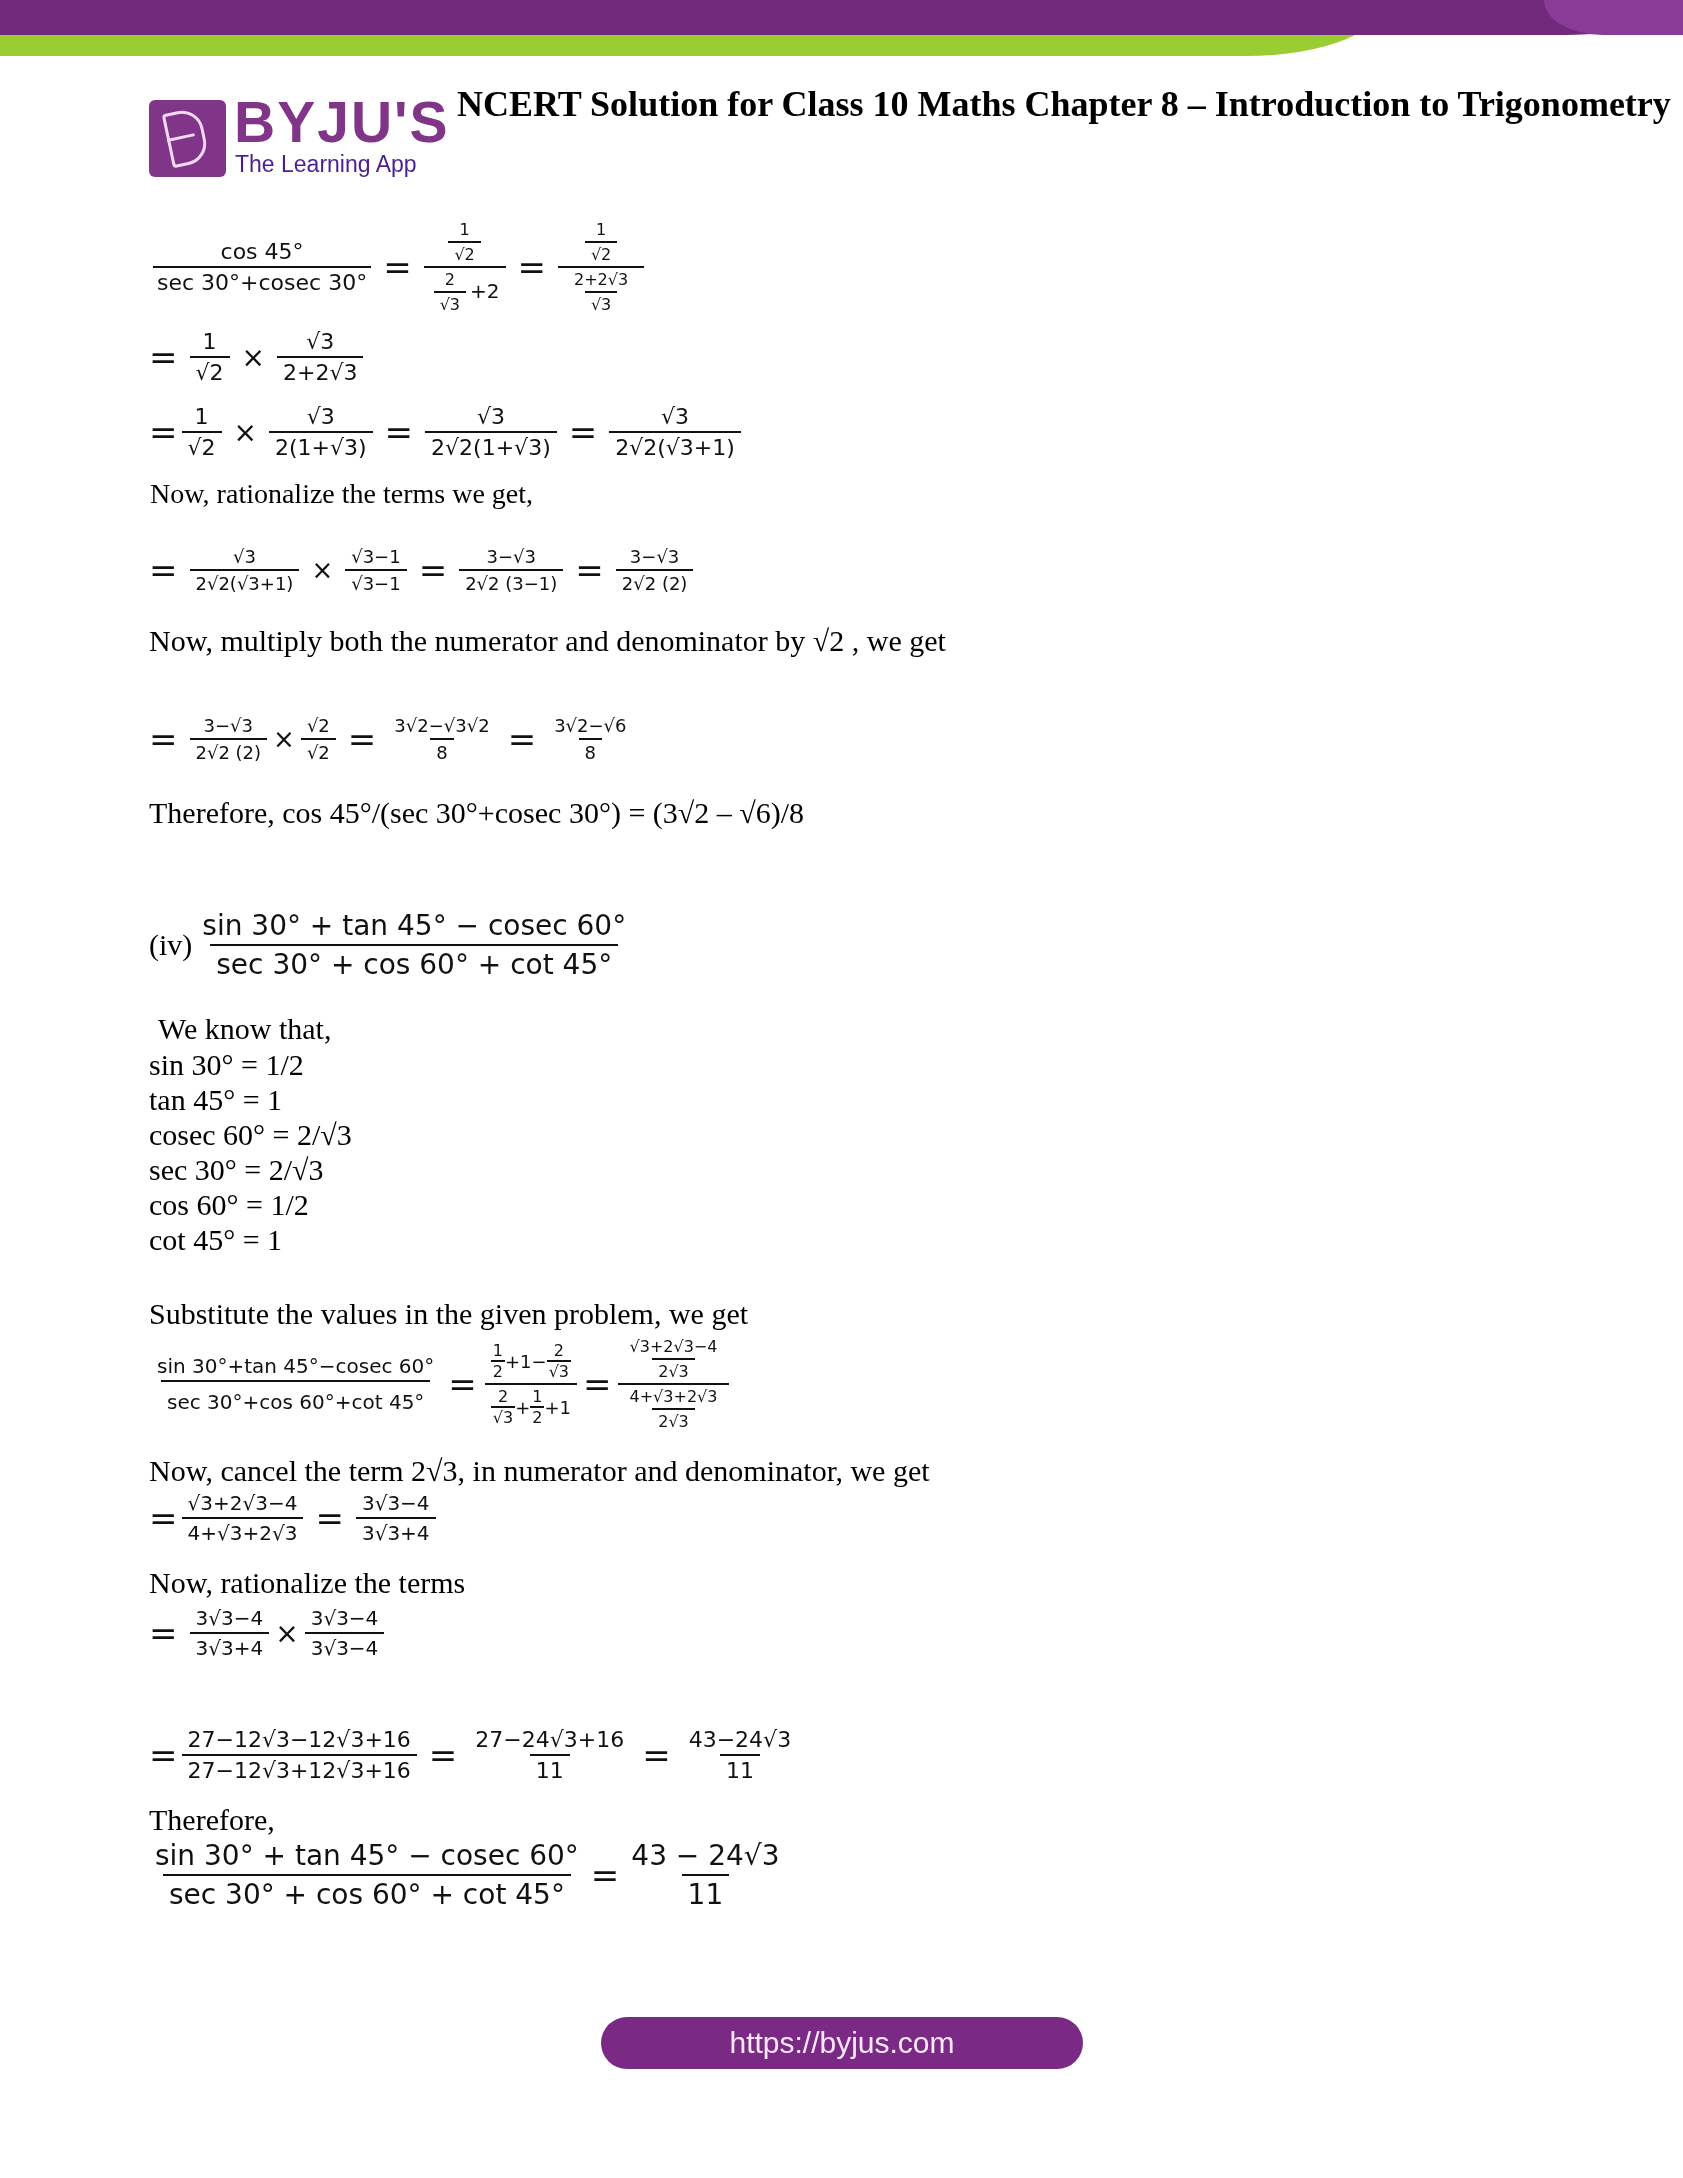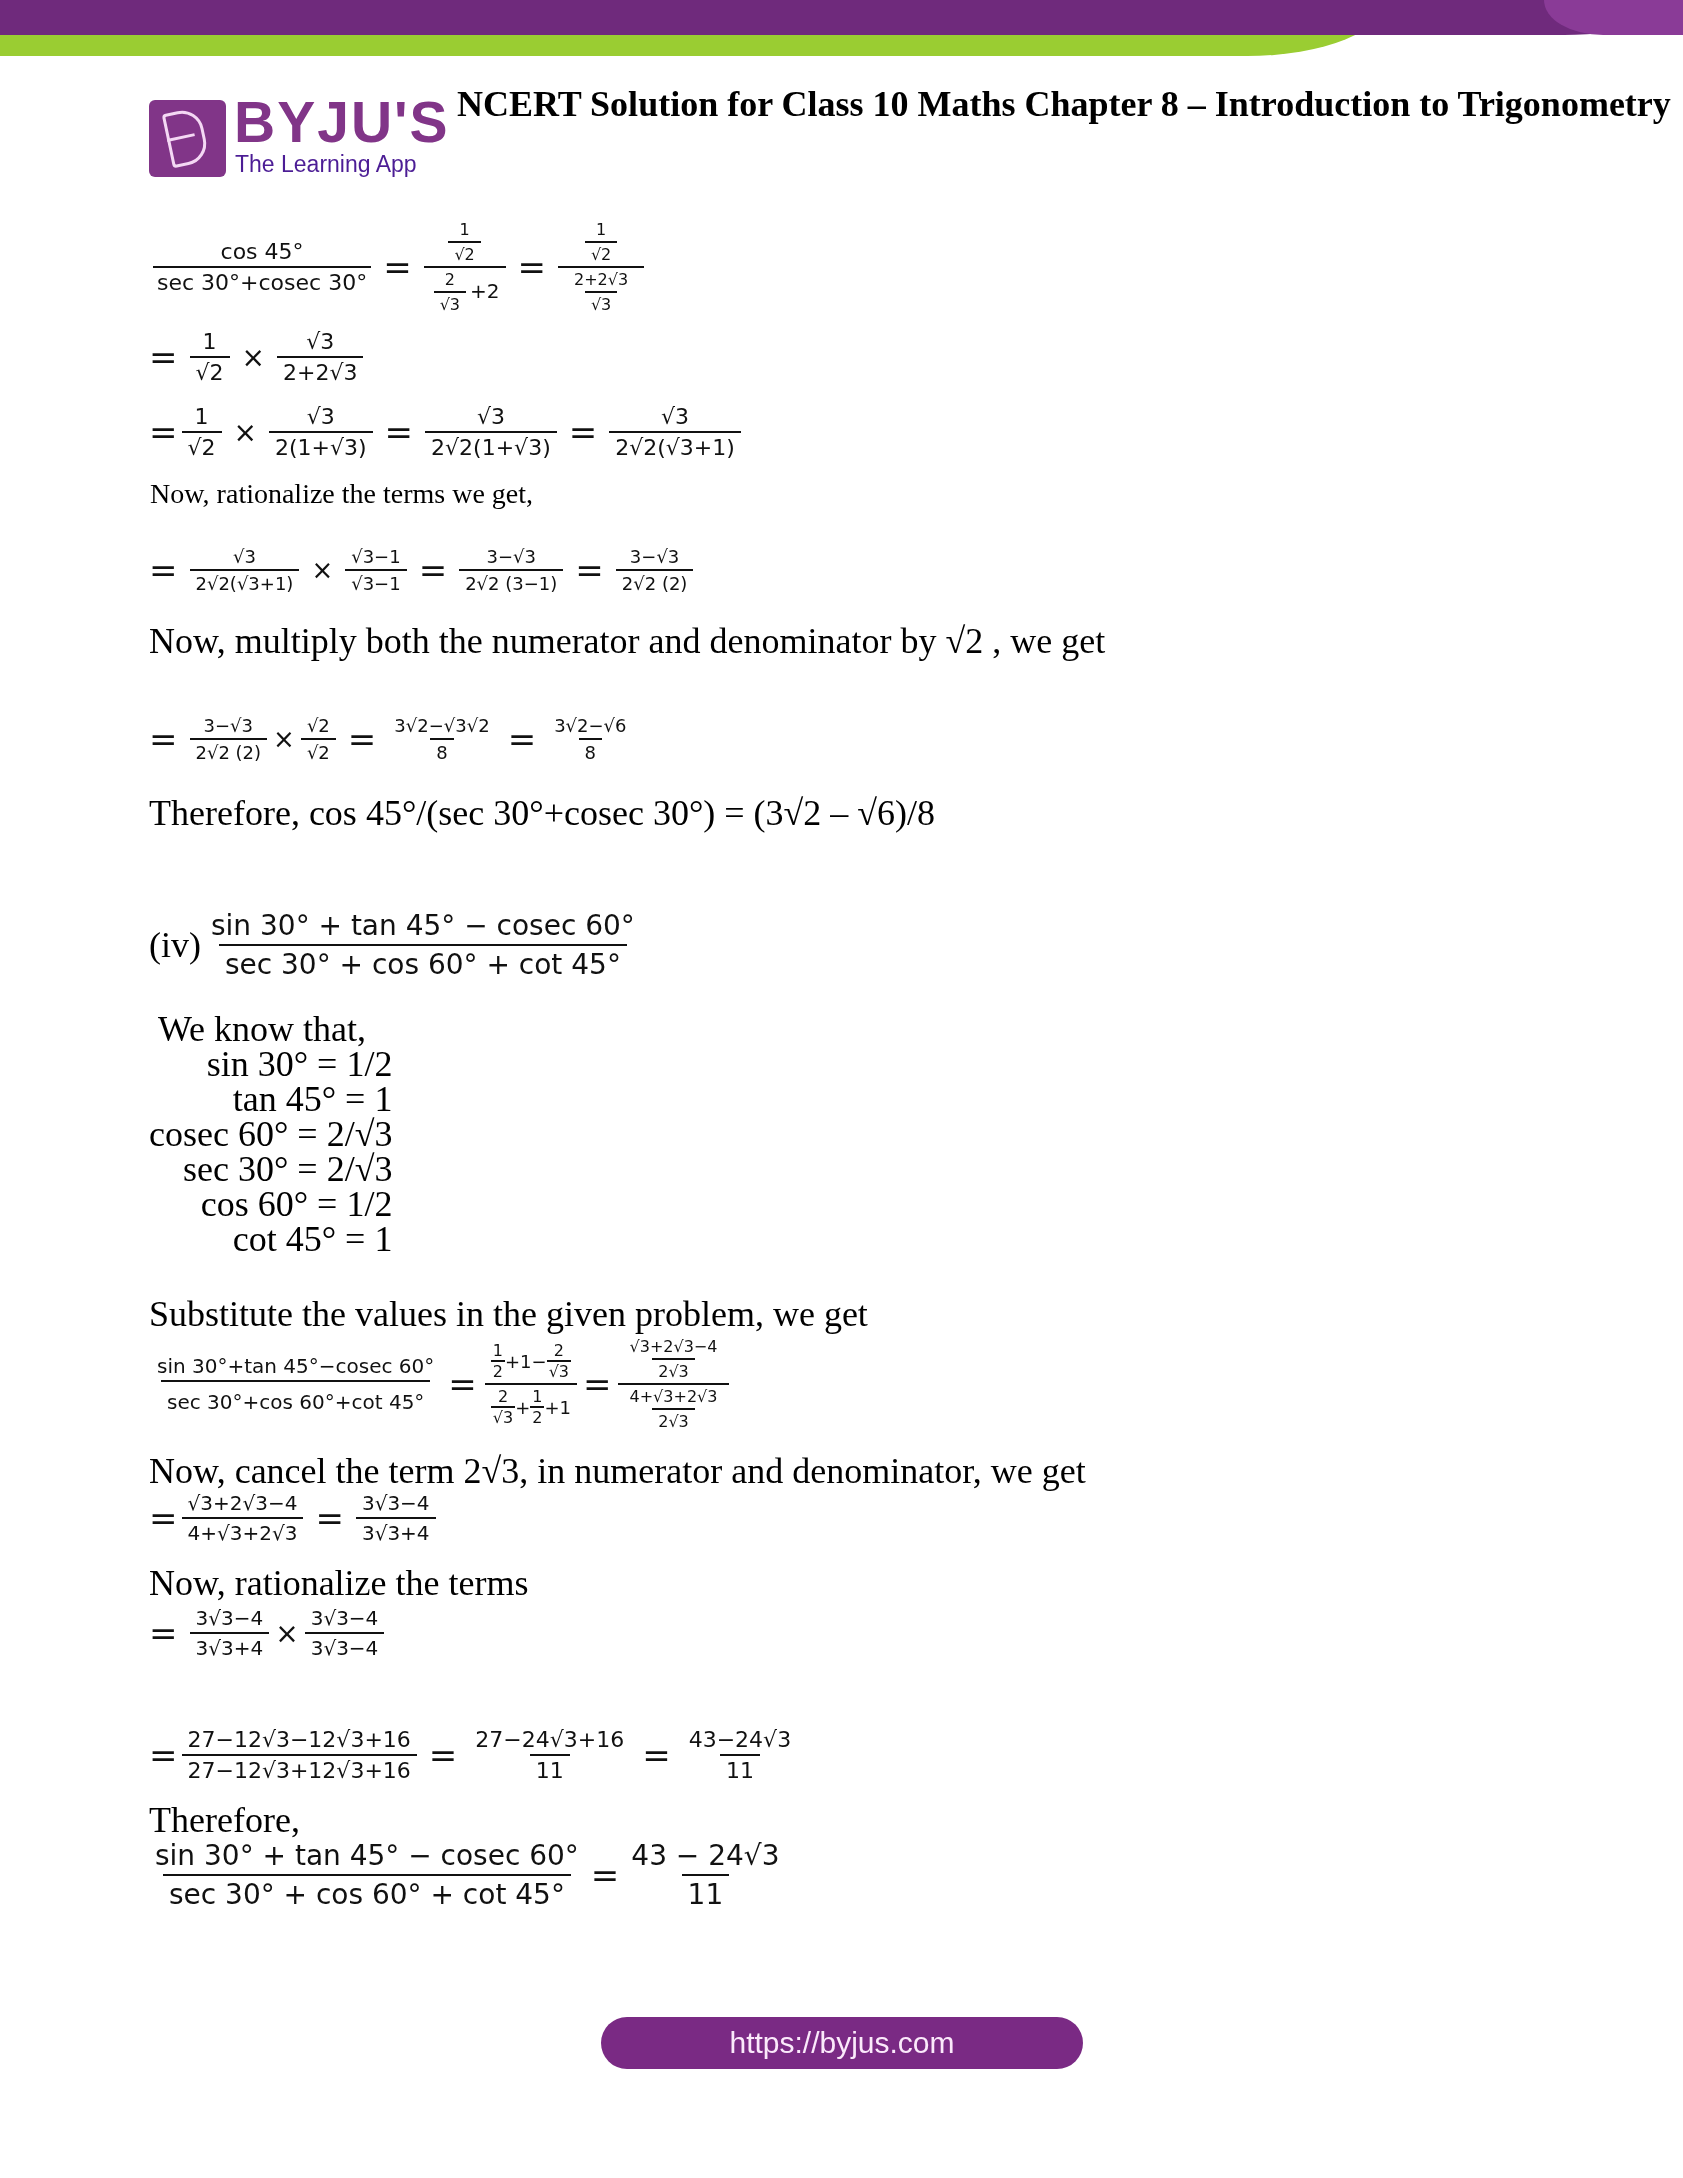--- a/index.html
+++ b/index.html
@@ -1,28 +1,28 @@
 <!DOCTYPE html>
 <html><head>
 <meta charset="utf-8">
 <style>
   html, body { margin:0; padding:0; }
   body { width:1683px; height:2178px; position:relative; background:#ffffff; overflow:hidden; color:#000; }
-  .abs { position:absolute;text-align:right; }
+  .abs { position:absolute; }
   .header-band { position:absolute; left:0; top:0; width:1683px; height:59px; overflow:hidden; }
   .band-green { position:absolute; left:-20px; top:0; width:1406px; height:56px; background:#9acd32; border-bottom-right-radius:139px 56px; }
   .band-purple { position:absolute; left:-20px; top:0; width:1703px; height:35px; background:#6f2a7c; border-bottom-right-radius:119px 35px; }
   .band-purple2 { position:absolute; left:1544px; top:0; width:158px; height:35px; background:#8a3b97; border-bottom-left-radius:59px 35px; }
   .logo-box { position:absolute; left:149px; top:100px; width:77px; height:77px; background:#813588; border-radius:6px; }
   .logo-b { position:absolute; left:18px; top:10px; width:38px; height:55px; border:3px solid #f4d8f4; border-radius:4px 22px 22px 4px; transform:rotate(-12deg); box-sizing:border-box; }
   .logo-b::after { content:""; position:absolute; left:-3px; top:22px; width:28px; height:3px; background:#f4d8f4; }
   .logo-word { position:absolute; left:234px; top:94px; font-family:Liberation Sans, sans-serif; font-weight:bold; font-size:57px; letter-spacing:2px; color:#813588; line-height:57px; }
   .logo-tag { position:absolute; left:235px; top:151px; font-family:"Liberation Sans", sans-serif; font-size:23px; color:#4c1d95; line-height:26px; }
   .doc-title { position:absolute; left:447px; top:86px; font-family:"Liberation Serif", serif; font-weight:bold; font-size:36px; line-height:36px; white-space:nowrap;margin-left:10px; }
-  .serif { font-family:"Liberation Serif", serif; font-size:36px; line-height:34px; white-space:nowrap; }
+  .serif { font-family:"Liberation Serif", serif; font-size:30px; line-height:34px; white-space:nowrap; }
   .m { font-family:"DejaVu Sans", sans-serif; color:#111; white-space:nowrap; }
   .frac { display:inline-flex; flex-direction:column; align-items:center; vertical-align:middle; margin:0 4px; }
   .frac > .num { padding:0 6px 2px 6px; }
   .frac > .den { border-top:2px solid #111; padding:2px 6px 0 6px; }
   .row { position:absolute; left:149px; display:flex; align-items:center; white-space:nowrap; }
   .op { margin:0 8px; }
   .s22 { font-size:22px; }
   .s20 { font-size:20px; }
   .s18 { font-size:18px; }
   .s16 { font-size:16px; }

